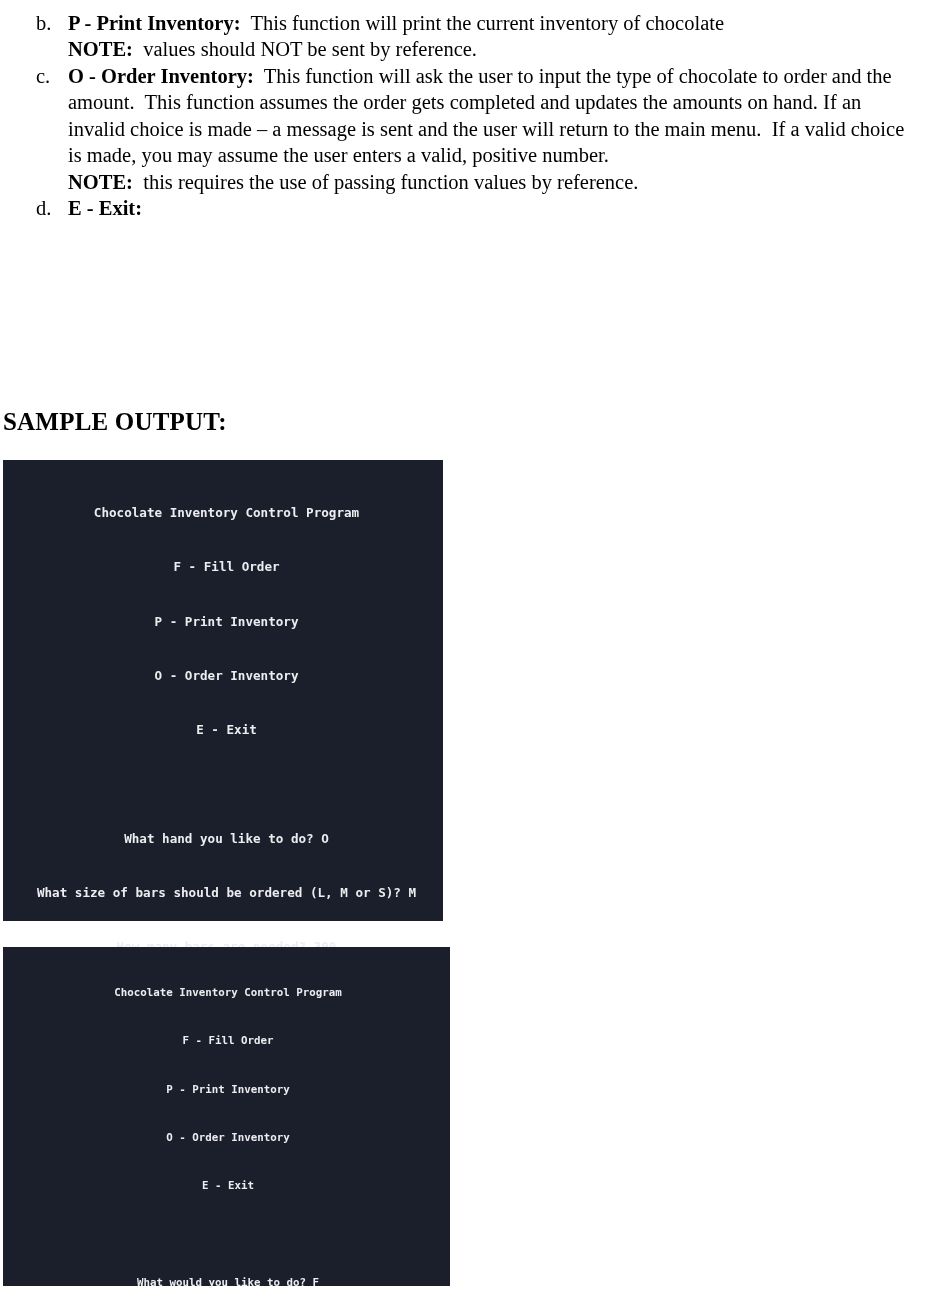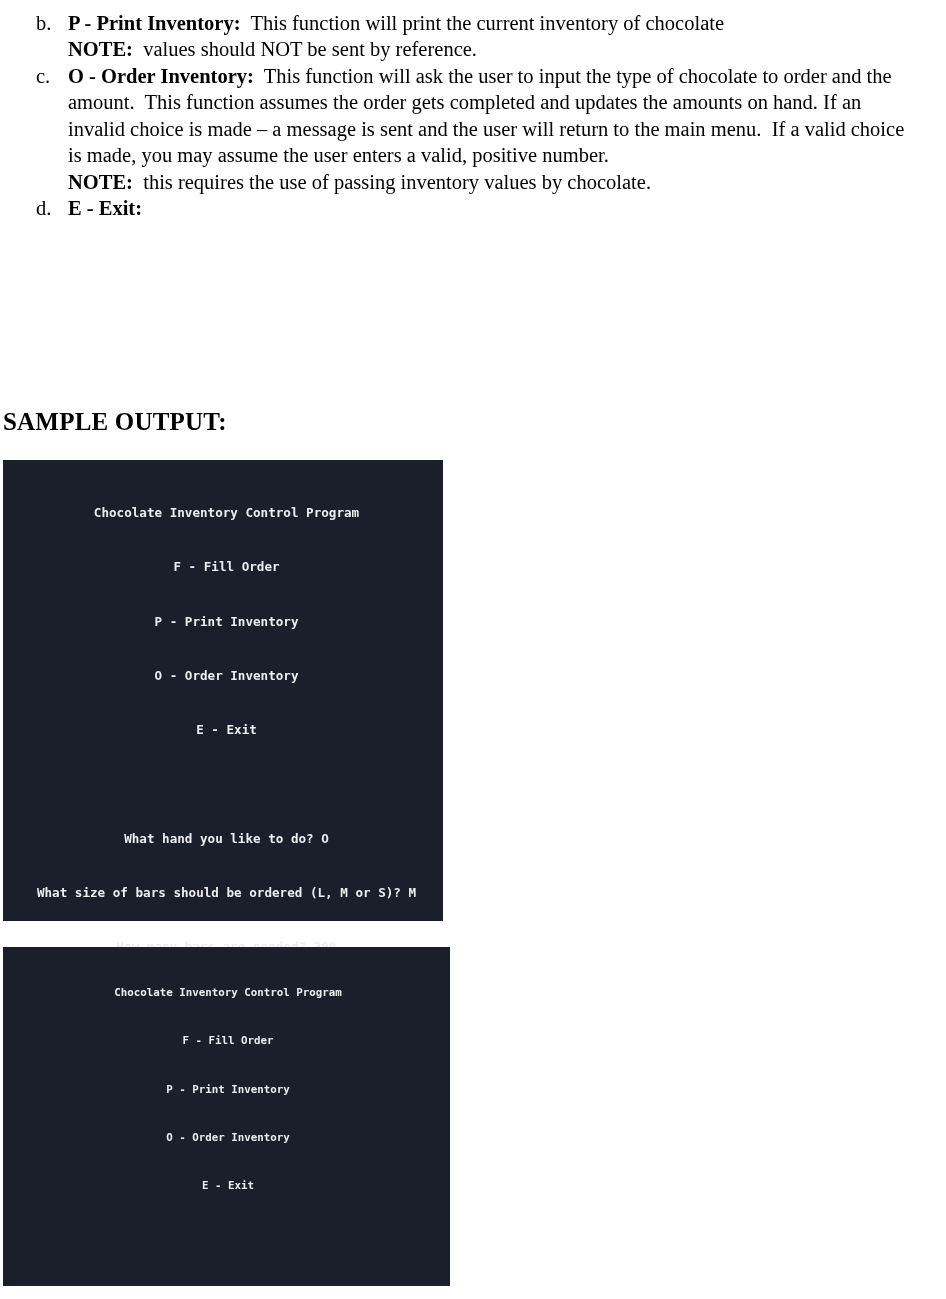--- a/index.html
+++ b/index.html
@@ -27,21 +27,21 @@
     <div class="content">
       <b>P - Print Inventory:</b><span style="white-space:pre-wrap;text-align:right;">  This function will print the current inventory of chocolate</span><br>
       <b>NOTE:</b><span style="white-space:pre-wrap;">  values should NOT be sent by reference.</span>
     </div>
   </div>
 
   <div class="item" style="top:63px; width:885px;">
     <span class="marker">c.</span>
     <div class="content">
       <b>O - Order Inventory:</b><span style="white-space:pre-wrap;">  This function will ask the user to input the type of chocolate to order and the amount.  This function assumes the order gets completed and updates the amounts on hand. If an invalid choice is made – a message is sent and the user will return to the main menu.  If a valid choice is made, you may assume the user enters a valid, positive number.</span><br>
-      <b>NOTE:</b><span style="white-space:pre-wrap;">  this requires the use of passing inventory values by chocolate.</span>
+      <b>NOTE:</b><span style="white-space:pre-wrap;">  this requires the use of passing function values by reference.</span>
     </div>
   </div>
 
   <div class="item" style="top:195px;">
     <span class="marker">d.</span>
     <div class="content">
       <b>E - Exit:</b>
     </div>
   </div>
 </div>
@@ -75,20 +75,21 @@
   
 </div>
 
 <div class="term term2">
   <span class="line">Chocolate Inventory Control Program</span>
   <span class="line">F - Fill Order</span>
   <span class="line">P - Print Inventory</span>
   <span class="line">O - Order Inventory</span>
   <span class="line">E - Exit</span>
   <span class="blank"></span>
+  <span class="line">What would you like to do? F</span>
   
   
   
   
   
   
   
   
   
   

